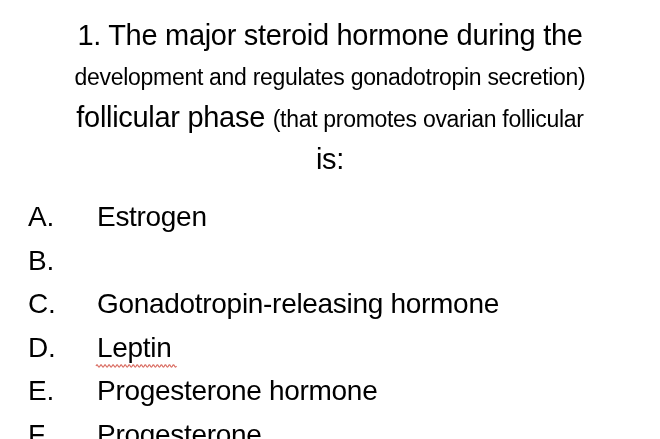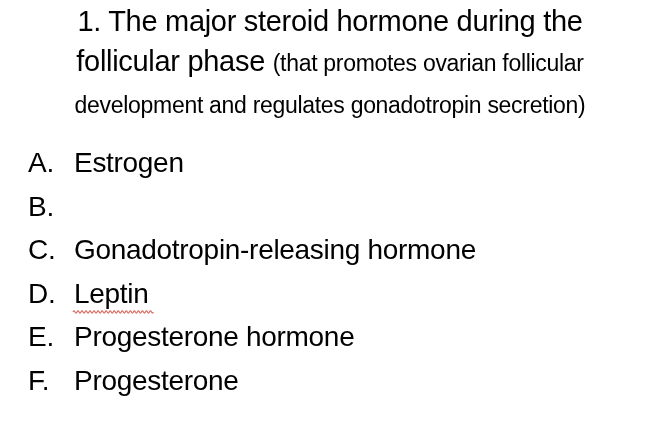--- a/index.html
+++ b/index.html
@@ -11,21 +11,21 @@
     height: 439px;
     background: #ffffff;
     color: #000000;
     font-family: "Liberation Sans", sans-serif;
     overflow: hidden;
   }
   .question {
     text-align: center;
     font-size: 29px;
     line-height: 40px;
-    padding-top: 1px;
+    padding-top: 15px;
     letter-spacing: -0.3px;
   }
   .q-line { white-space: nowrap; }
   .question .small {
     font-size: 23px;
   }
   .options {
     margin-top: 16px;
     padding-left: 28px;
     font-size: 28px;
@@ -37,20 +37,21 @@
     height: 43.6px;
     line-height: 43.6px;
   }
   .option .letter {
     display: inline-block;
     width: 46px;
     flex: 0 0 46px;
   }
   .option .text {
     white-space: nowrap;
+    margin-left: 23px;
   }
   .misspelled-word {
     position: relative;
     display: inline-block;
   }
   .misspelled-word svg.squiggle {
     position: absolute;
     left: -1px;
     bottom: 2px;
     width: calc(100% + 6px);
@@ -59,24 +60,27 @@
   }
 </style>
 </head>
 <body>
 
 <div class="question">
   <div class="q-line">
     <span>1. The major steroid hormone during the</span>
   </div>
   <div class="q-line">
+    <span class="small">development and regulates gonadotropin secretion)</span>
+  </div>
+  <div class="q-line">
     <span>follicular phase </span><span class="small">(that promotes ovarian follicular</span>
   </div>
   <div class="q-line">
-    <span class="small">development and regulates gonadotropin secretion)</span>
+    <span>is:</span>
   </div>
 </div>
 
 <div class="options" id="options">
   <div class="option">
     <span class="letter">A.</span>
     <span class="text">Estrogen</span>
   </div>
 
   <div class="option">

